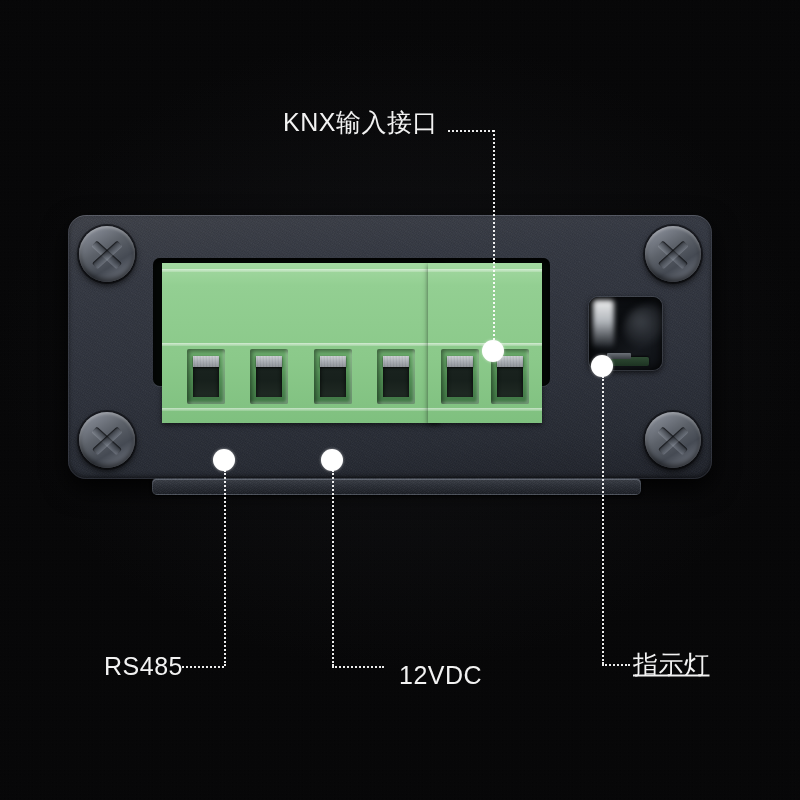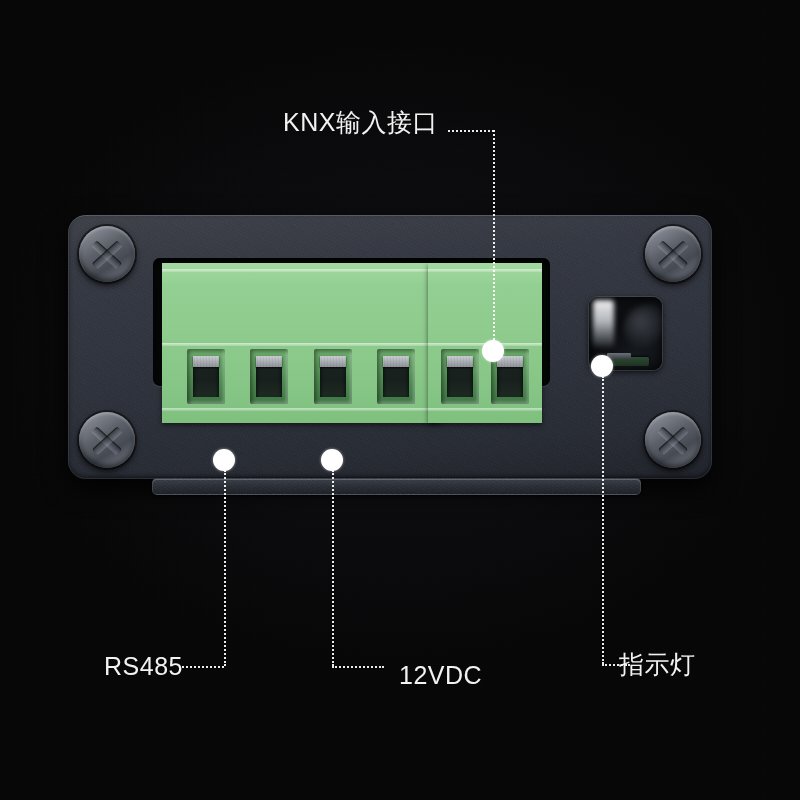--- a/index.html
+++ b/index.html
@@ -350,14 +350,14 @@
   <div class="callout-label" style="left:104px; top:666px; transform:translateY(-50%);">RS485</div>
 
   <div class="dash-v" style="left:332px; top:470px; height:196px;"></div>
   <div class="dash-h" style="left:332px; top:666px; width:52px;"></div>
   <div class="callout-dot" style="left:321px; top:449px; width:22px; height:22px;"></div>
   <div class="callout-label" style="left:399px; top:666px; transform:translateY(-50%);margin-top:9px;">12VDC</div>
 
   <div class="dash-v" style="left:602px; top:376px; height:288px;"></div>
   <div class="dash-h" style="left:602px; top:664px; width:28px;"></div>
   <div class="callout-dot" style="left:591px; top:355px; width:22px; height:22px;"></div>
-  <div class="callout-label" style="left:619px; top:664px; transform:translateY(-50%);">指示灯</div>
+  <div class="callout-label" style="left:633px; top:664px; transform:translateY(-50%);text-decoration:underline;">指示灯</div>
 </div>
 
 </body></html>

